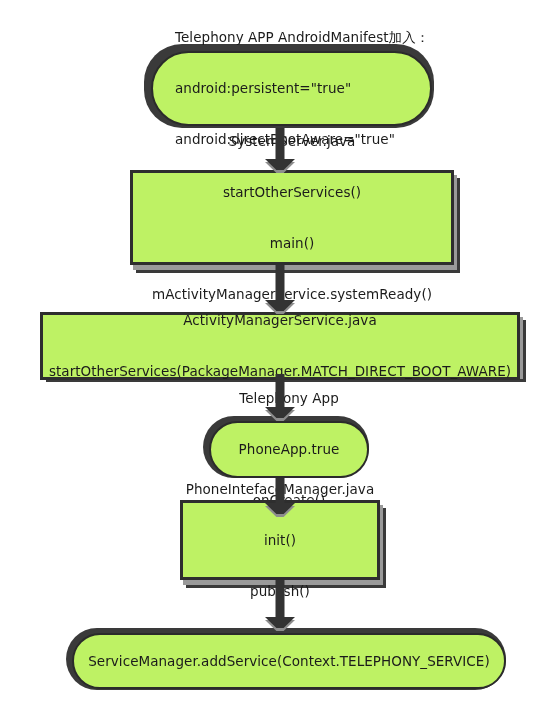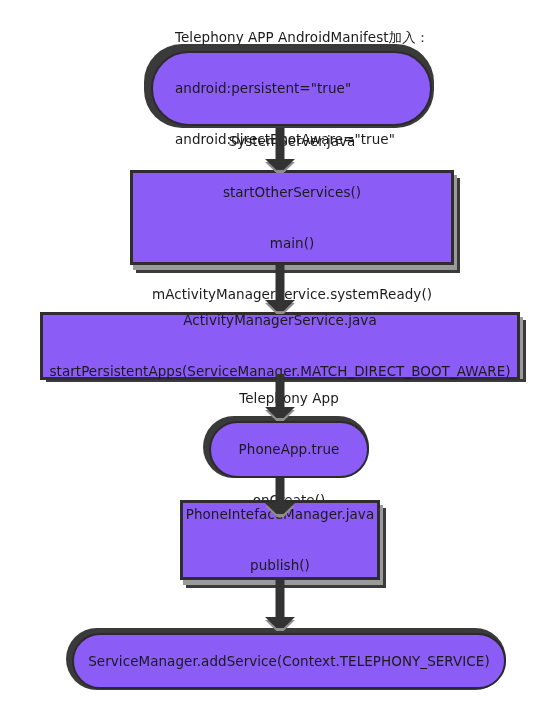--- a/index.html
+++ b/index.html
@@ -17,21 +17,21 @@
   #canvas {
     position: relative;
     width: 560px;
     height: 724px;
   }
 
   
   .node {
     position: absolute;
     box-sizing: border-box;
-    background: #8b5cf6;
+    background: #bef264;
     display: flex;
     align-items: center;
     justify-content: center;
     text-align: center;
     z-index: 3;
   }
   .node .lines {
     width: 100%;
     line-height: 1.26;
     font-size: 13.5px;
@@ -137,21 +137,21 @@
     <div class="stem" style="height:38px;"></div>
     <div class="head-sh"></div>
     <div class="head"></div>
   </div>
 
   <div class="shadow" style="left:46px; top:320px; width:480px; height:62px;"></div>
   <div class="shadow grey" style="left:43px; top:317px; width:480px; height:62px;"></div>
   <div class="node rect" style="left:40px; top:312px; width:480px; height:68px;">
     <div class="lines">
       <span class="ln">ActivityManagerService.java</span>
-      <span class="ln">startPersistentApps(ServiceManager.MATCH_DIRECT_BOOT_AWARE)</span>
+      <span class="ln">startOtherServices(PackageManager.MATCH_DIRECT_BOOT_AWARE)</span>
     </div>
   </div>
 
   <div class="conn" style="left:265px; top:374px; width:30px; height:44px;">
     <div class="stem" style="height:36px;"></div>
     <div class="head-sh"></div>
     <div class="head"></div>
   </div>
 
   <div class="shadow round-sh" style="left:203px; top:416px; width:166px; height:62px; border-radius:31px;"></div>
@@ -167,20 +167,21 @@
     <div class="stem" style="height:28px;"></div>
     <div class="head-sh"></div>
     <div class="head"></div>
   </div>
 
   <div class="shadow" style="left:186px; top:508px; width:200px; height:80px;"></div>
   <div class="shadow grey" style="left:183px; top:505px; width:200px; height:80px;"></div>
   <div class="node rect" style="left:180px; top:500px; width:200px; height:80px;">
     <div class="lines">
       <span class="ln">PhoneIntefaceManager.java</span>
+      <span class="ln">init()</span>
       <span class="ln">publish()</span>
     </div>
   </div>
 
   <div class="conn" style="left:265px; top:580px; width:30px; height:48px;">
     <div class="stem" style="height:40px;"></div>
     <div class="head-sh"></div>
     <div class="head"></div>
   </div>
 

